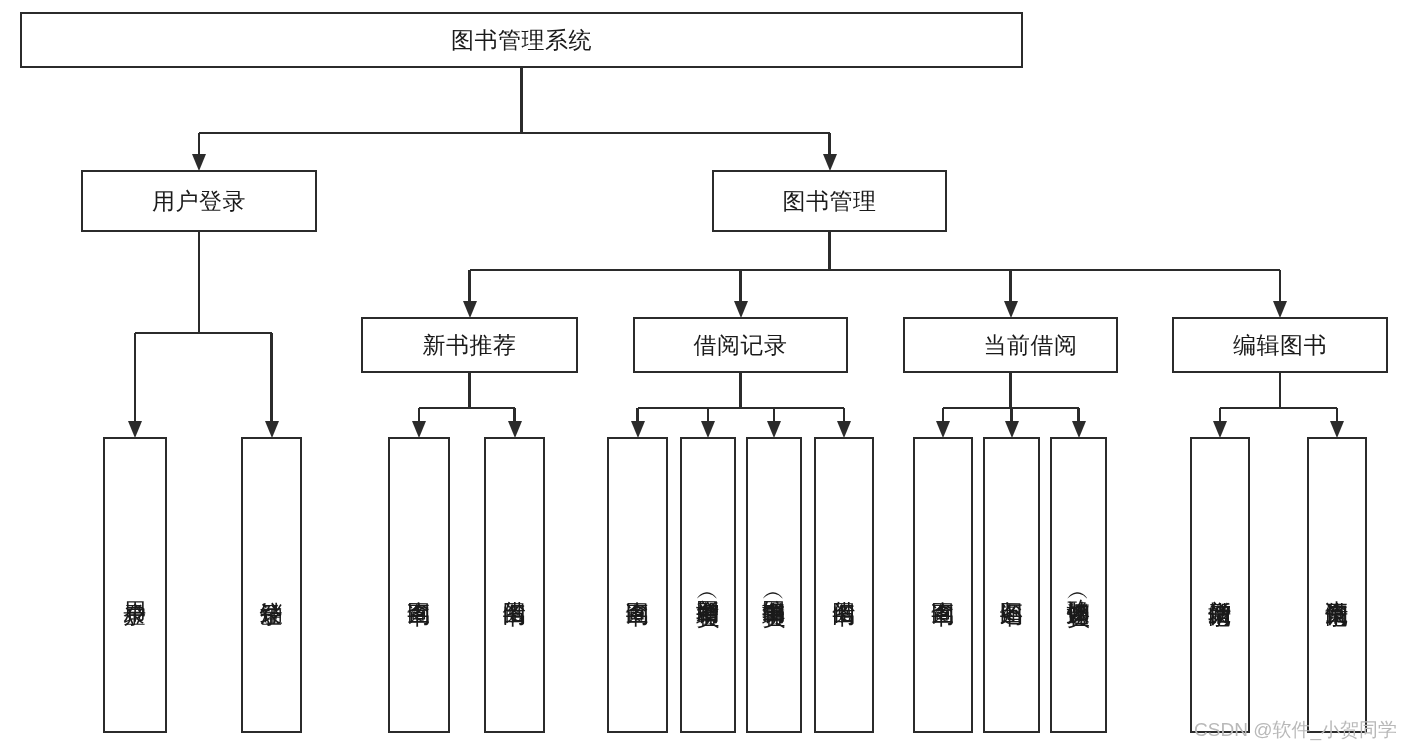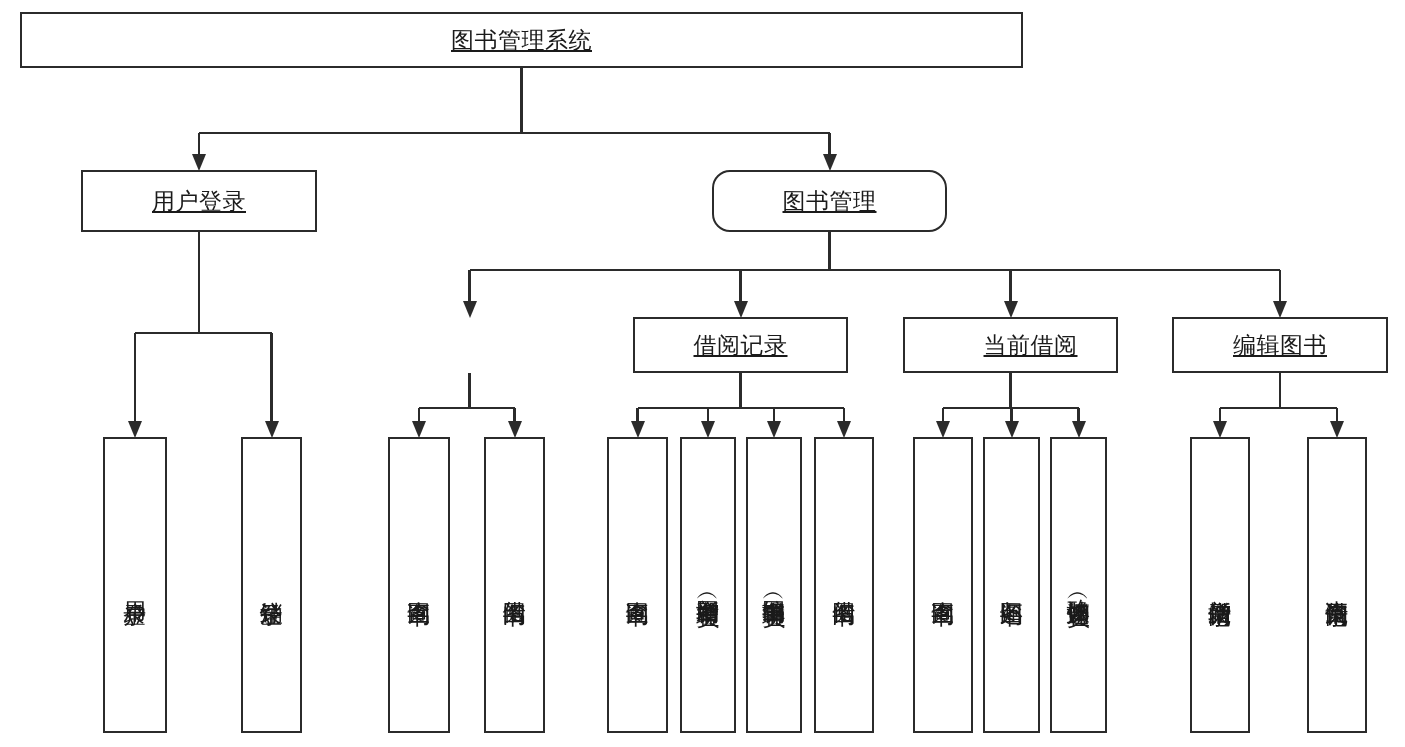--- a/index.html
+++ b/index.html
@@ -30,21 +30,20 @@
     justify-content: center;
     z-index: 3;
   }
   .node.h {
     font-size: 23px;
     letter-spacing: 0.5px;
     line-height: 1;
   }
   .node.h .lbl {
     white-space: nowrap;
-    text-decoration: underline;
   }
   
   .node.v {
     align-items: center;
     justify-content: center;
   }
   .node.v .lbl {
     writing-mode: vertical-rl;
     text-orientation: upright;
     font-size: 23px;
@@ -142,24 +141,27 @@
       <div class="arrow" style="left: 1330px; top: 421px;"></div>
     </div>
 
   <div class="node h" id="root-node" style="left: 20px; top: 12px; width: 1003px; height: 56px;">
     <span class="lbl">图书管理系统</span>
   </div>
 
   <div class="node h" id="l2-0" style="left: 81px; top: 170px; width: 236px; height: 62px;">
     <span class="lbl">用户登录</span>
   </div>
-  <div class="node h" id="l2-1" style="left: 712px; top: 170px; width: 235px; height: 62px; border-radius: 18px;">
+  <div class="node h" id="l2-1" style="left: 712px; top: 170px; width: 235px; height: 62px;">
     <span class="lbl">图书管理</span>
   </div>
 
+  <div class="node h" id="l3-0" style="left: 361px; top: 317px; width: 217px; height: 56px;">
+    <span class="lbl">新书推荐</span>
+  </div>
   <div class="node h" id="l3-1" style="left: 633px; top: 317px; width: 215px; height: 56px;">
     <span class="lbl">借阅记录</span>
   </div>
   <div class="node h" id="l3-2" style="left: 903px; top: 317px; width: 215px; height: 56px; padding-left: 40px;">
     <span class="lbl">当前借阅</span>
   </div>
   <div class="node h" id="l3-3" style="left: 1172px; top: 317px; width: 216px; height: 56px;">
     <span class="lbl">编辑图书</span>
   </div>
 
@@ -196,14 +198,15 @@
   <div class="node v" id="lf-10" style="left: 1050px; top: 437px; width: 57px; height: 296px;">
     <span class="lbl">确认归还（管理员）</span>
   </div>
   <div class="node v" id="lf-11" style="left: 1190px; top: 437px; width: 60px; height: 296px;">
     <span class="lbl">新增借阅记录</span>
   </div>
   <div class="node v" id="lf-12" style="left: 1307px; top: 437px; width: 60px; height: 296px;">
     <span class="lbl">查询借阅记录</span>
   </div>
 
+  <div id="watermark">CSDN @软件_小贺同学</div>
 
 </div>
 
 </body></html>

